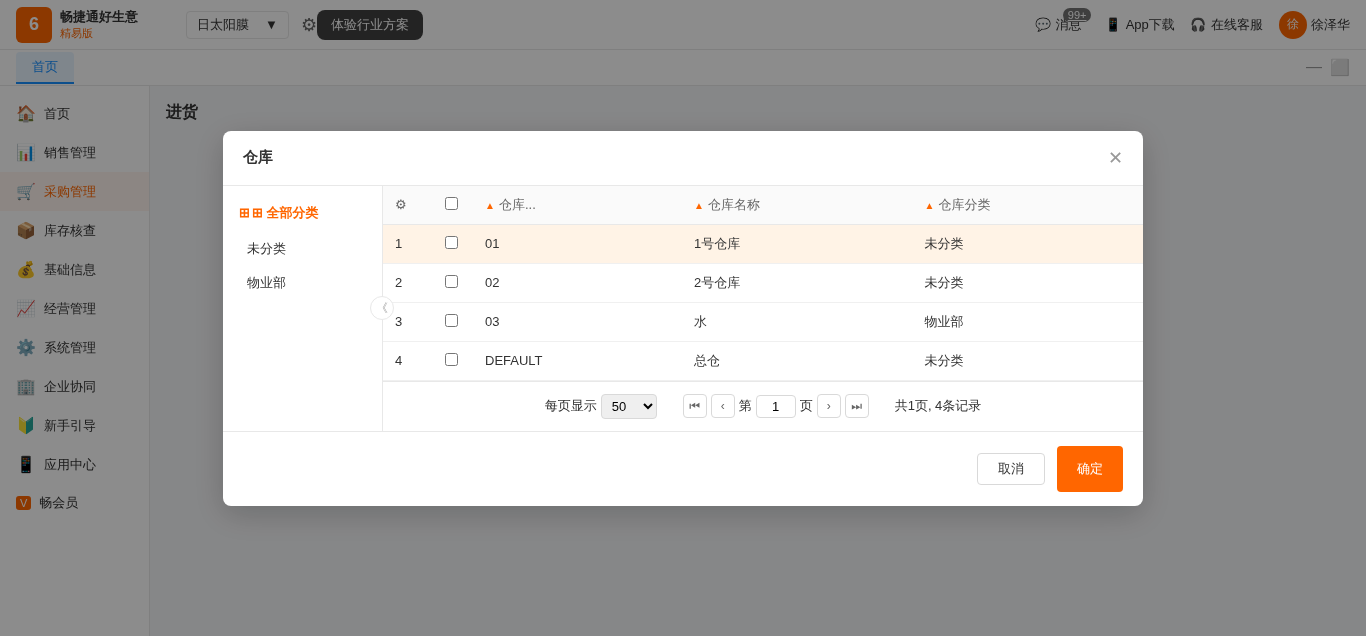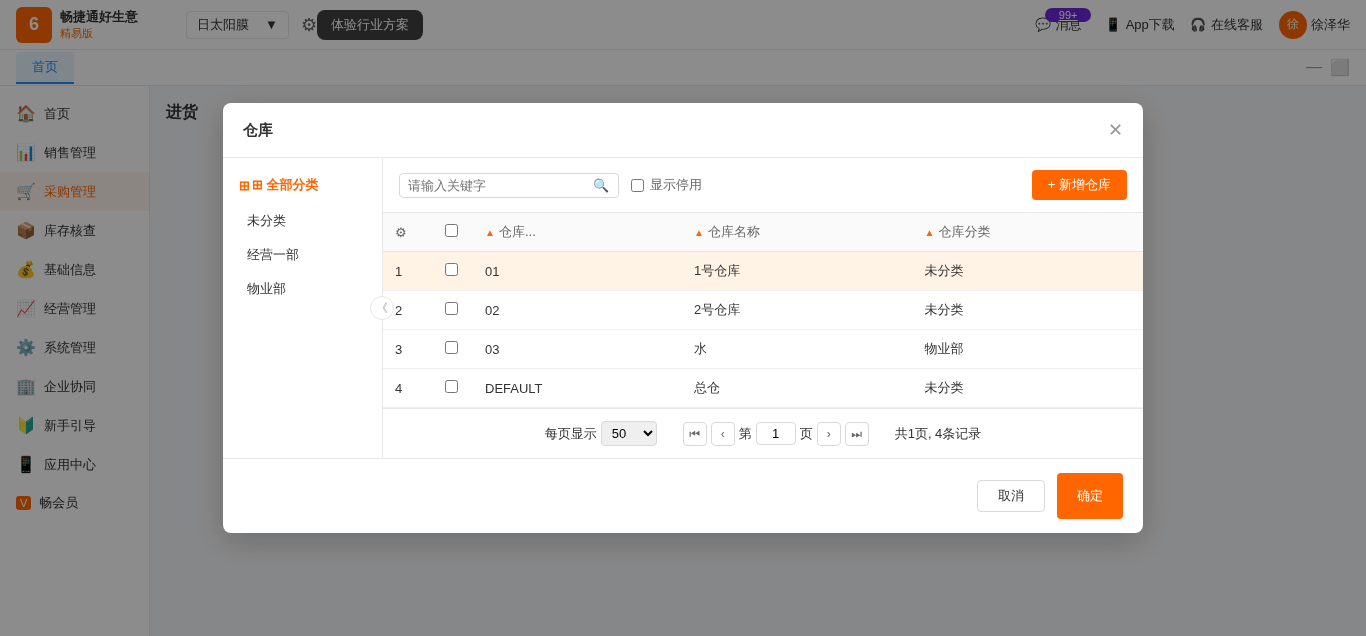--- a/index.html
+++ b/index.html
@@ -43,22 +43,22 @@
     .trial-btn {
       background: #404040; color: #fff;
       border: none; border-radius: 8px;
       padding: 6px 14px; cursor: pointer; font-size: 13px;
     }
     .msg-area {
       display: flex; align-items: center; gap: 4px;
       cursor: pointer; color: #333; font-size: 13px; position: relative;
     }
     .badge {
-      background: #6d28d9; color: #fff;
-      border-radius: 10px; padding: 1px 14px; font-size: 11px;
+      background: #737373; color: #fff;
+      border-radius: 10px; padding: 1px 5px; font-size: 11px;
       position: absolute; top: -8px; right: -10px; text-decoration: underline;
     }
     .user-area { display: flex; align-items: center; gap: 4px; cursor: pointer; color: #333; }
 
     
     .nav-tabs {
       height: 36px;
       background: #fff;
       display: flex;
       align-items: center;
@@ -406,38 +406,26 @@
     </div>
 
     <div class="modal-body">
 
       <div class="cat-sidebar" style="position:relative;">
         <div class="cat-header">
           <span>⊞</span>
           <span style="margin-left:-4px;">⊞ 全部分类</span>
         </div>
         <div class="cat-item">未分类</div>
-        <div class="cat-item">经营一部</div>
         <div class="cat-item">物业部</div>
         <div class="collapse-btn">《</div>
       </div>
 
       <div class="table-area">
 
-        <div class="table-toolbar">
-          <div class="search-box">
-            <input type="text" placeholder="请输入关键字" style="">
-            <span style="color:#999;cursor:pointer;">🔍</span>
-          </div>
-          <label class="checkbox-label">
-            <input type="checkbox" style="">
-            <span>显示停用</span>
-          </label>
-          <button class="add-btn">+ 新增仓库</button>
-        </div>
 
         <div class="data-table">
           <table>
             <thead>
               <tr>
                 <th style="width:50px;"><span class="gear-col">⚙</span></th>
                 <th style="width:40px;"><input type="checkbox" style=""></th>
                 <th><span class="sort-icon">▲</span><span>仓库...</span></th>
                 <th><span class="sort-icon">▲</span><span>仓库名称</span></th>
                 <th><span class="sort-icon">▲</span><span>仓库分类</span></th>

